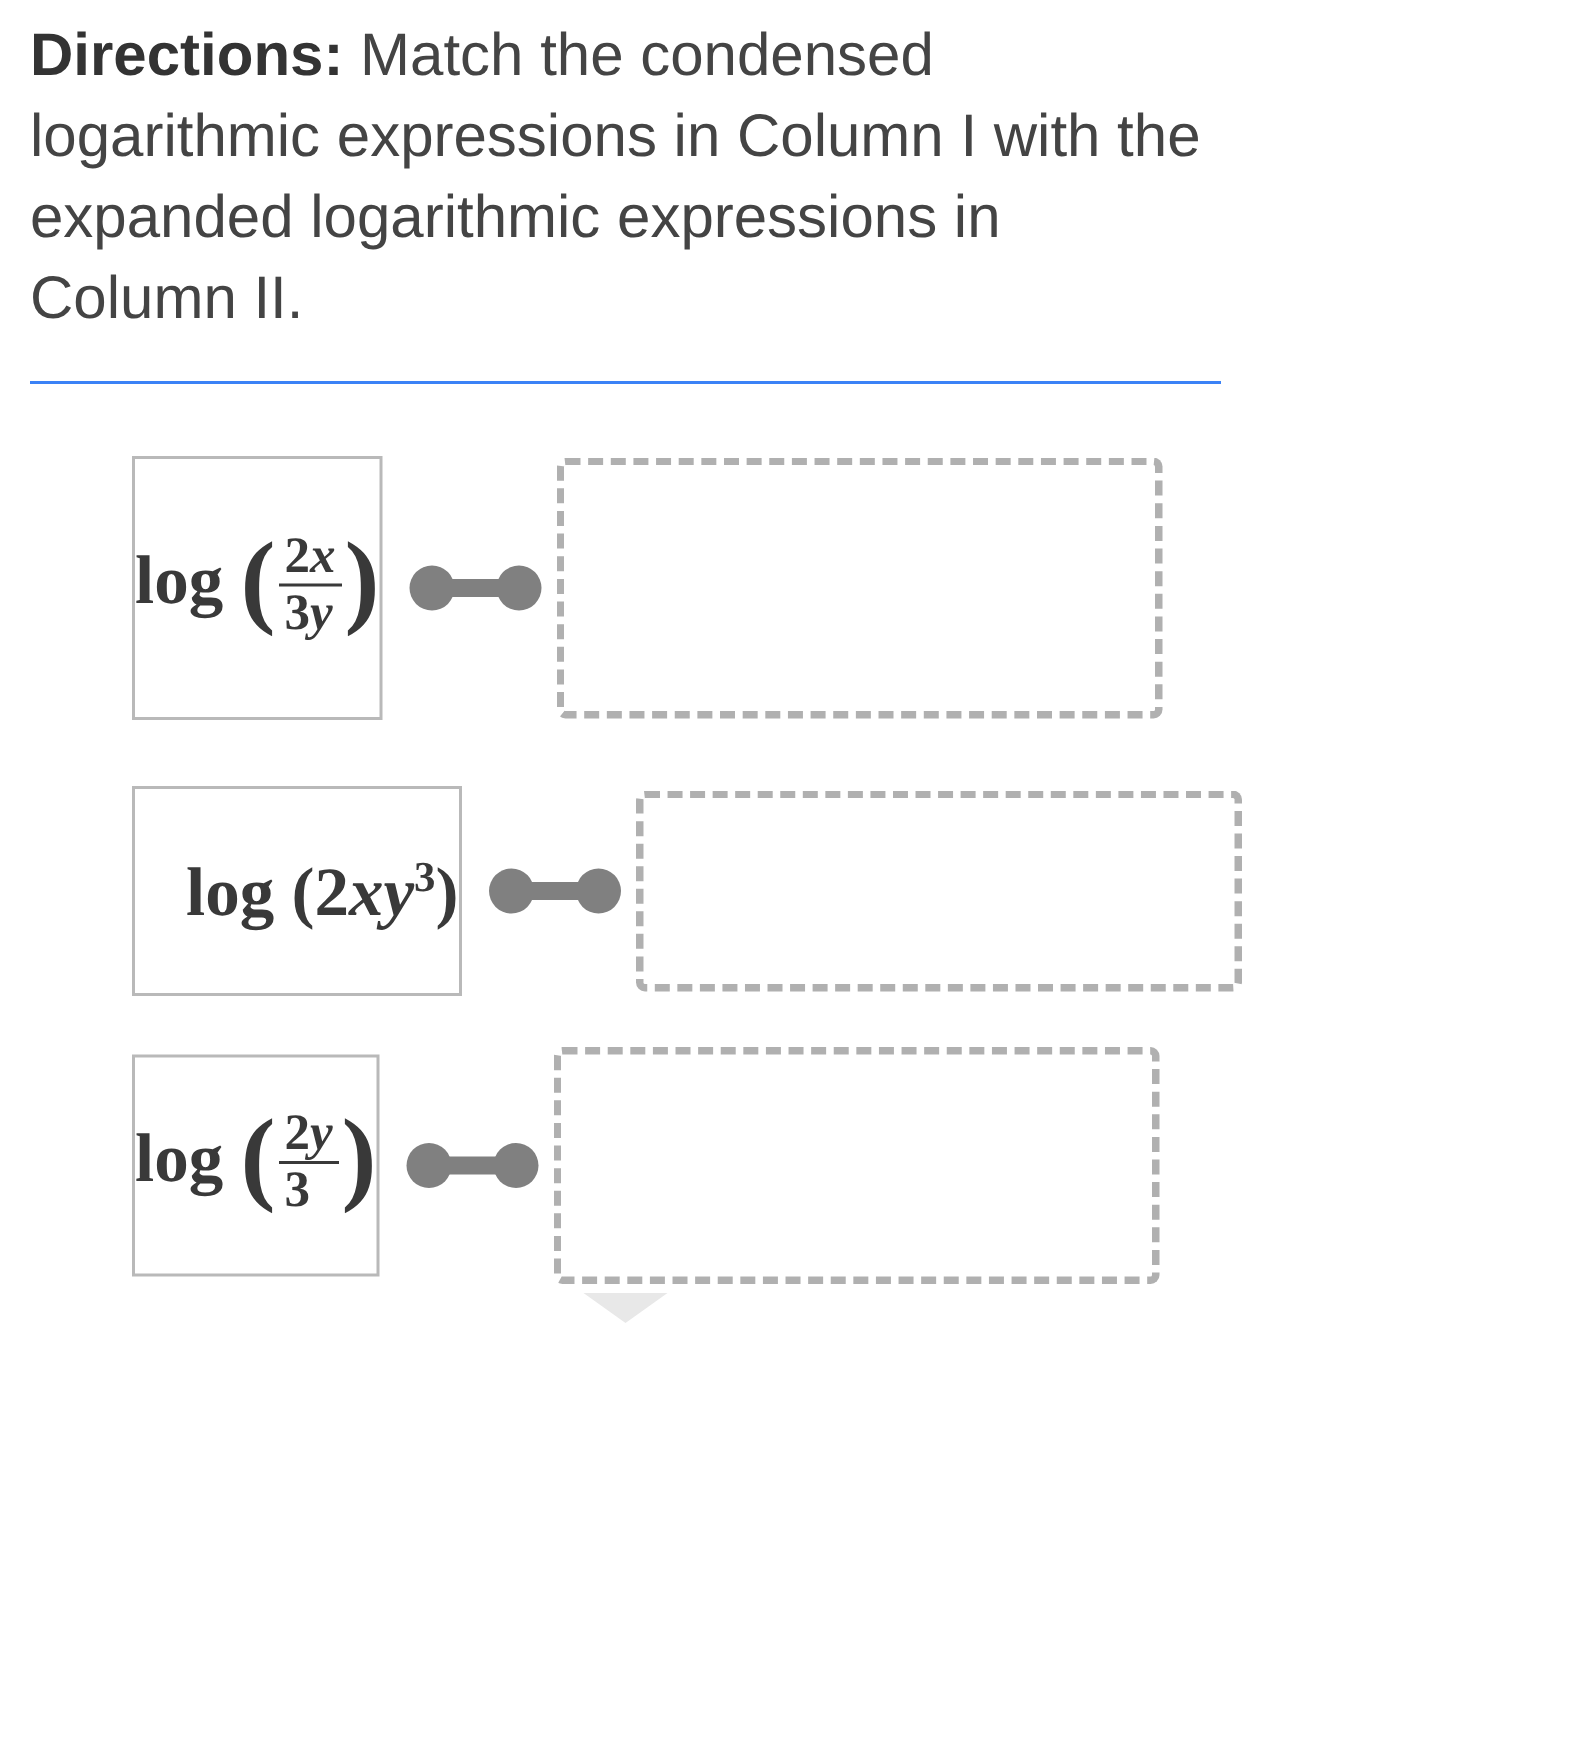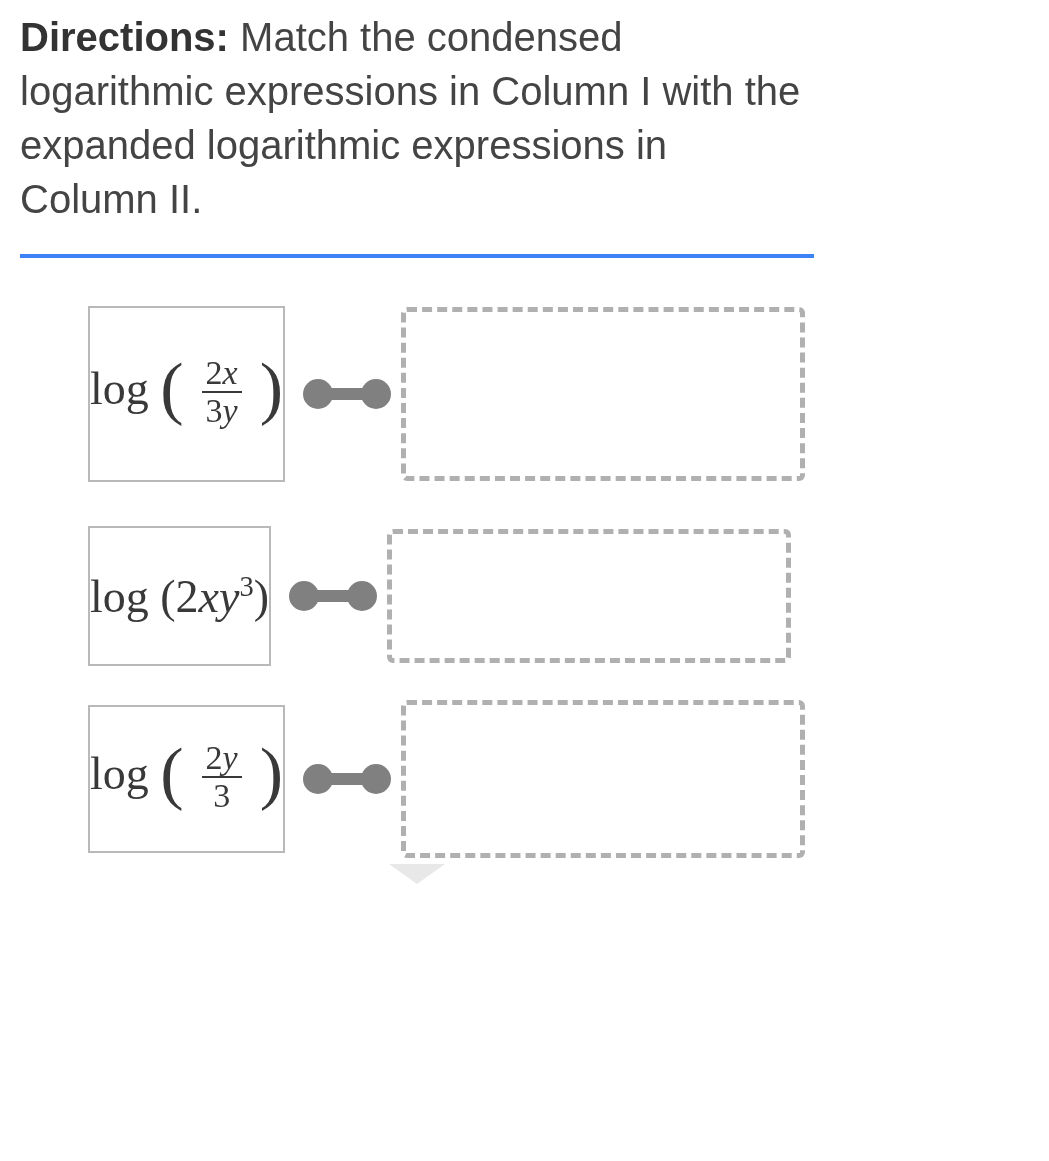--- a/index.html
+++ b/index.html
@@ -18,22 +18,23 @@
     font-size: 40px;
     line-height: 1.35;
     color: #444444;
     margin-bottom: 28px;
   }
   .directions .bold {
     font-weight: 700;
     color: #333333;
   }
   .activity-frame {
-    border-top: 4px solid #3b82f6;
+    border-top: 2px solid #3b82f6;
     padding: 48px 68px 0 68px;
+    font-weight: bold;
   }
   .row {
     display: flex;
     align-items: center;
   }
   .row.first {
     margin-bottom: 44px;
   }
   .row.mid {
     margin-bottom: 34px;
@@ -45,21 +46,21 @@
     width: 378px;
     border: 2px solid #b9b9b9;
     background: #ffffff;
     display: flex;
     align-items: center;
     justify-content: center;
     font-family: "Times New Roman", Times, serif;
     color: #393939;
   }
   .row.first .source-box { height: 172px; }
-  .row.mid   .source-box { height: 136px; }
+  .row.mid   .source-box { height: 136px; padding-left: 34px; }
   .row.mid2  .source-box { height: 140px; }
   .row.last  .source-box { height: 144px; }
   .connector {
     position: relative;
     width: 88px;
     height: 30px;
     margin-left: 18px;
     margin-right: 10px;
     flex: 0 0 auto;
   }
@@ -107,22 +108,22 @@
   }
   .big-paren {
     font-size: 70px;
     line-height: 0;
     position: relative;
     top: 6px;
   }
   .frac {
     display: inline-block;
     vertical-align: middle;
-    text-align: center;
-    margin: 0 18px;
+    text-align: left;
+    margin: 0 2px;
     position: relative;
     top: -2px;
   }
   .frac .num, .frac .den {
     display: block;
     font-size: 34px;
     line-height: 1.05;
     padding: 0 4px;
   }
   .frac .num {

